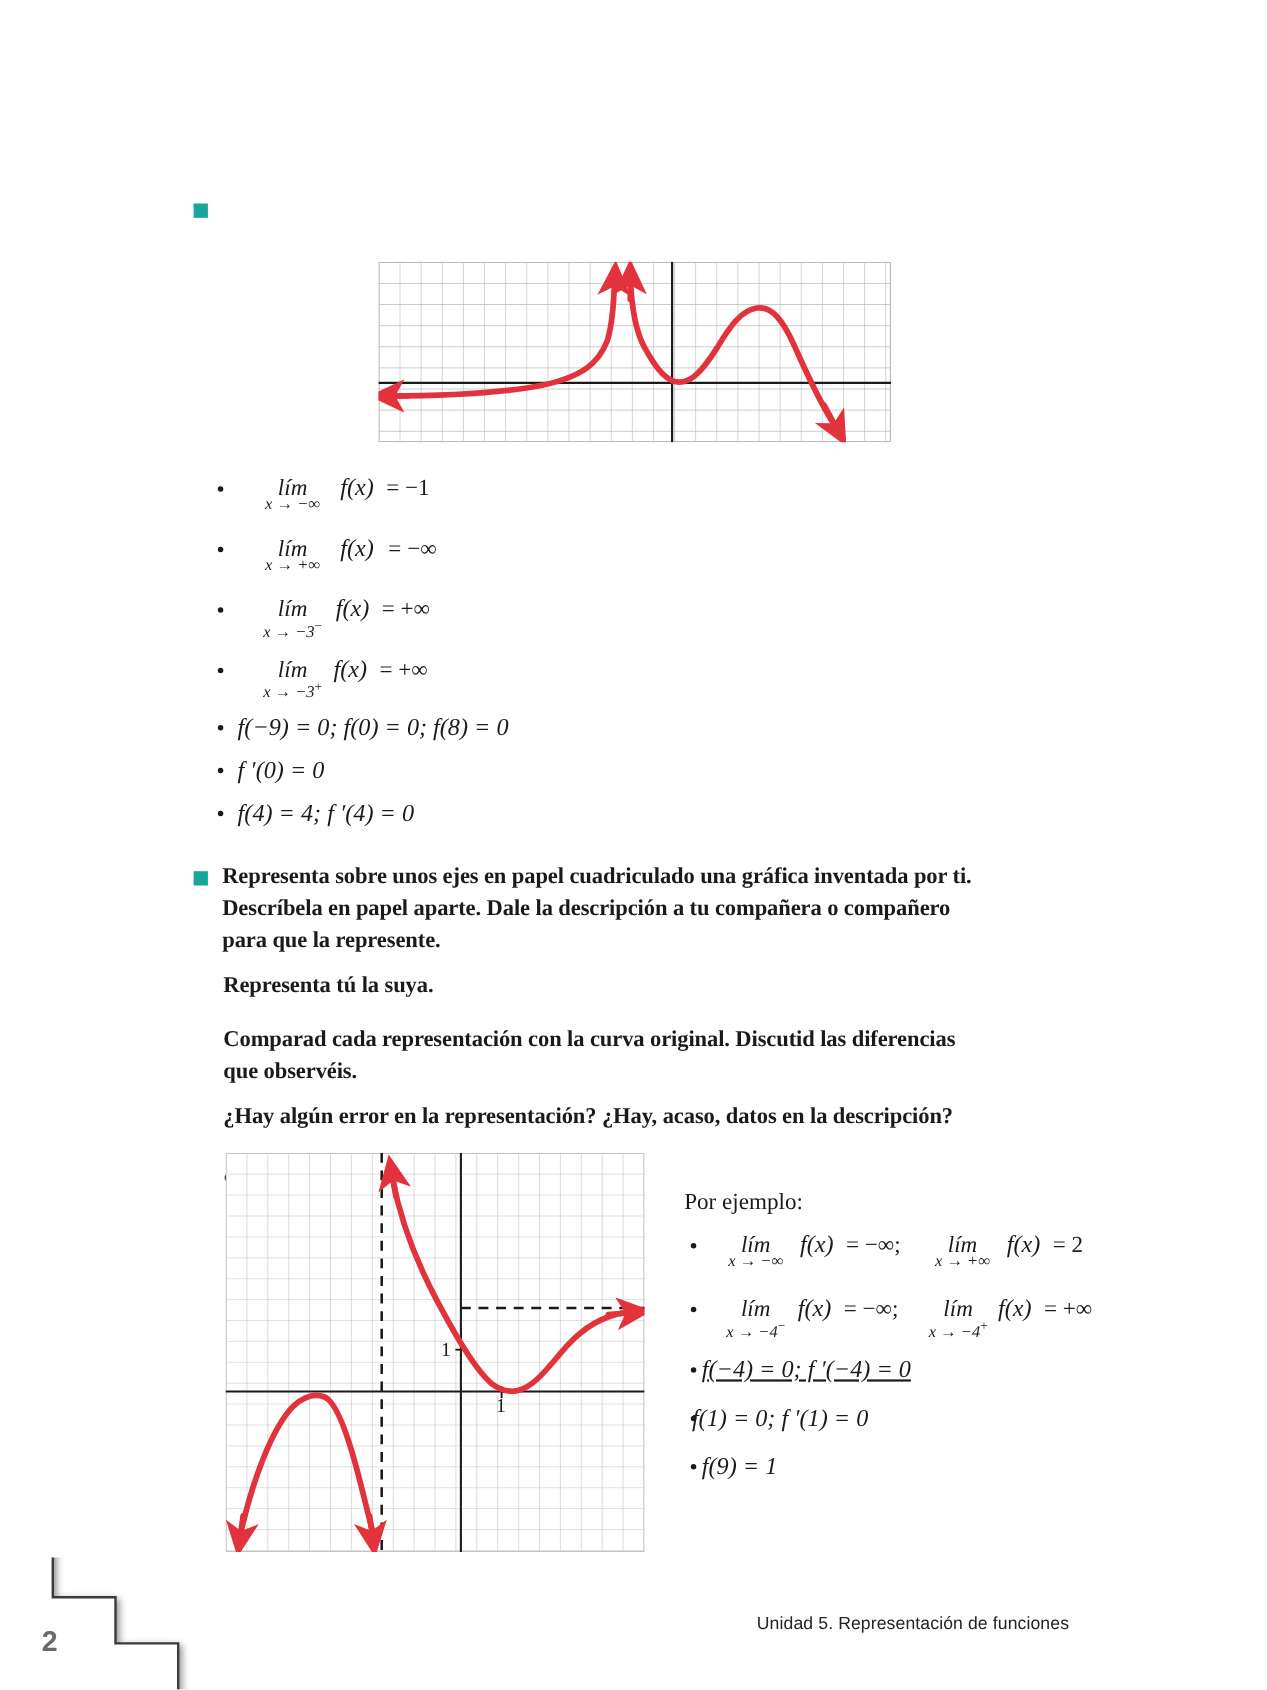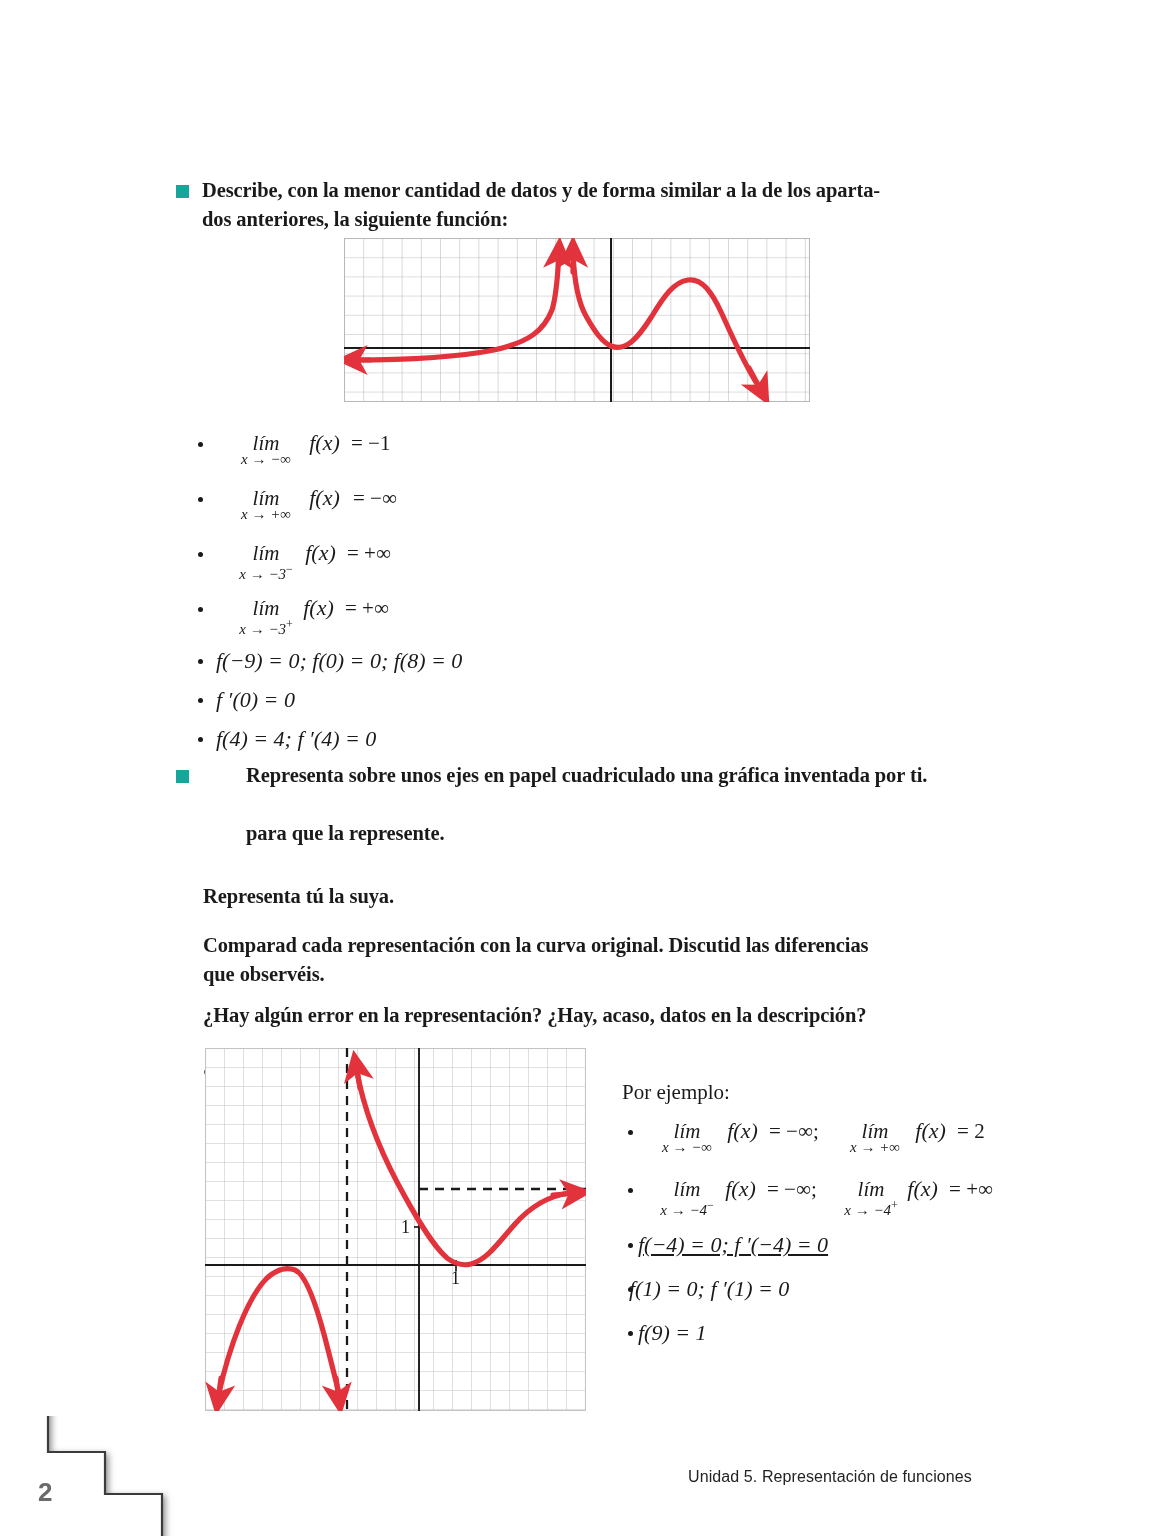--- a/index.html
+++ b/index.html
@@ -123,24 +123,20 @@
     top: 1416px;
     width: 200px;
     height: 120px;
   }
 </style>
 </head>
 <body>
 
 <div class="ex-block" style="left:176px; top:176px; width:800px;">
   <div class="sq-bullet"></div>
-  <div class="ex-text">
-    <span>Describe, con la menor cantidad de datos y de forma similar a la de los aparta-</span><br>
-    <span>dos anteriores, la siguiente función:</span>
-  </div>
 </div>
 
 <div class="graph" style="left:344px; top:238px;">
   <svg width="466" height="164" viewBox="0 0 466 164">
     <defs>
       <pattern id="g1grid" width="19.2" height="19.2" patternUnits="userSpaceOnUse">
         <path d="M 19.2 0 L 0 0 0 19.2" fill="none" stroke="#b9b9b9" stroke-width="1.1"></path>
       </pattern>
       <marker id="ar1" markerWidth="7" markerHeight="7" refX="3.2" refY="3.5" orient="auto" markerUnits="strokeWidth">
         <path d="M0,0.6 L6.2,3.5 L0,6.4 L1.6,3.5 z" fill="#e2333c"></path>
@@ -212,25 +208,25 @@
     <span class="dot" style="left:8px; top:11px;"></span>
     <span class="fx" style="margin-left:26px;">f ′(0) = 0</span>
   </div>
 
   <div class="m-item" style="left:0px; top:296px;">
     <span class="dot" style="left:8px; top:11px;"></span>
     <span class="fx" style="margin-left:26px;margin-top:19px;">f(4) = 4;  f ′(4) = 0</span>
   </div>
 </div>
 
-<div class="ex-block" style="left:176px; top:761px; width:820px;gap:44px;">
+<div class="ex-block" style="left:176px; top:783px; width:820px;">
   <div class="sq-bullet"></div>
   <div class="ex-text">
     <span>Representa sobre unos ejes en papel cuadriculado una gráfica inventada por ti.</span><br>
-    <br>
+    <span>Descríbela en papel aparte. Dale la descripción a tu compañera o compañero</span><br>
     <span>para que la represente.</span>
   </div>
 </div>
 
 <div class="para" style="left:203px; top:882px;">Representa tú la suya.</div>
 
 <div class="para" style="left:203px; top:931px; width:800px;">
   <span>Comparad cada representación con la curva original. Discutid las diferencias</span><br>
   <span>que observéis.</span>
 </div>

